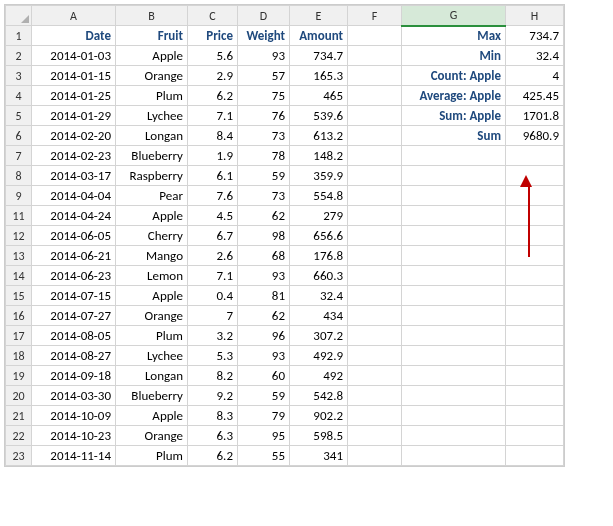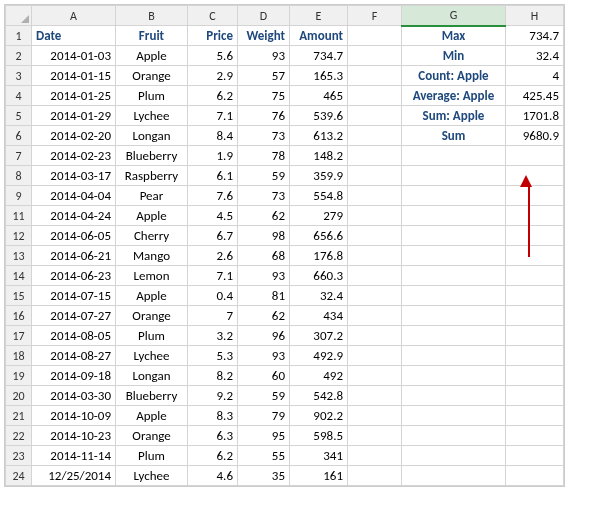--- a/index.html
+++ b/index.html
@@ -59,23 +59,23 @@
   }
   .colhdr { }
   .sel {
     background: #d6e9d8;
     border-bottom: 2px solid #2a8f3c;
   }
   td.header-text {
     color: #1f497d;
     font-weight: bold;
   }
-  td.txt-left { text-align: center; }
+  td.txt-left { text-align: right; }
   td.txt-right { text-align: right; }
-  td.txt-center { text-align: left; }
+  td.txt-center { text-align: right; }
   .cA { width: 84px; }
   .cB { width: 72px; }
   .cC { width: 50px; }
   .cD { width: 52px; }
   .cE { width: 58px; }
   .cF { width: 54px; }
   .cG { width: 104px; }
   .cH { width: 58px; }
   .arrow {
     position: absolute;
@@ -376,31 +376,20 @@
       <td class="txt-right">2014-11-14</td>
       <td class="txt-left">Plum</td>
       <td class="txt-right">6.2</td>
       <td class="txt-right">55</td>
       <td class="txt-right">341</td>
       <td></td>
       <td></td>
       <td></td>
     </tr>
 
-    <tr>
-      <th class="rowhdr">24</th>
-      <td class="txt-right">12/25/2014</td>
-      <td class="txt-left">Lychee</td>
-      <td class="txt-right">4.6</td>
-      <td class="txt-right">35</td>
-      <td class="txt-right">161</td>
-      <td></td>
-      <td></td>
-      <td></td>
-    </tr>
 
   </tbody>
     </table>
 
   <div class="arrow">
     <div class="arrow-head"></div>
     <div class="arrow-line"></div>
   </div>
 </div>
 

